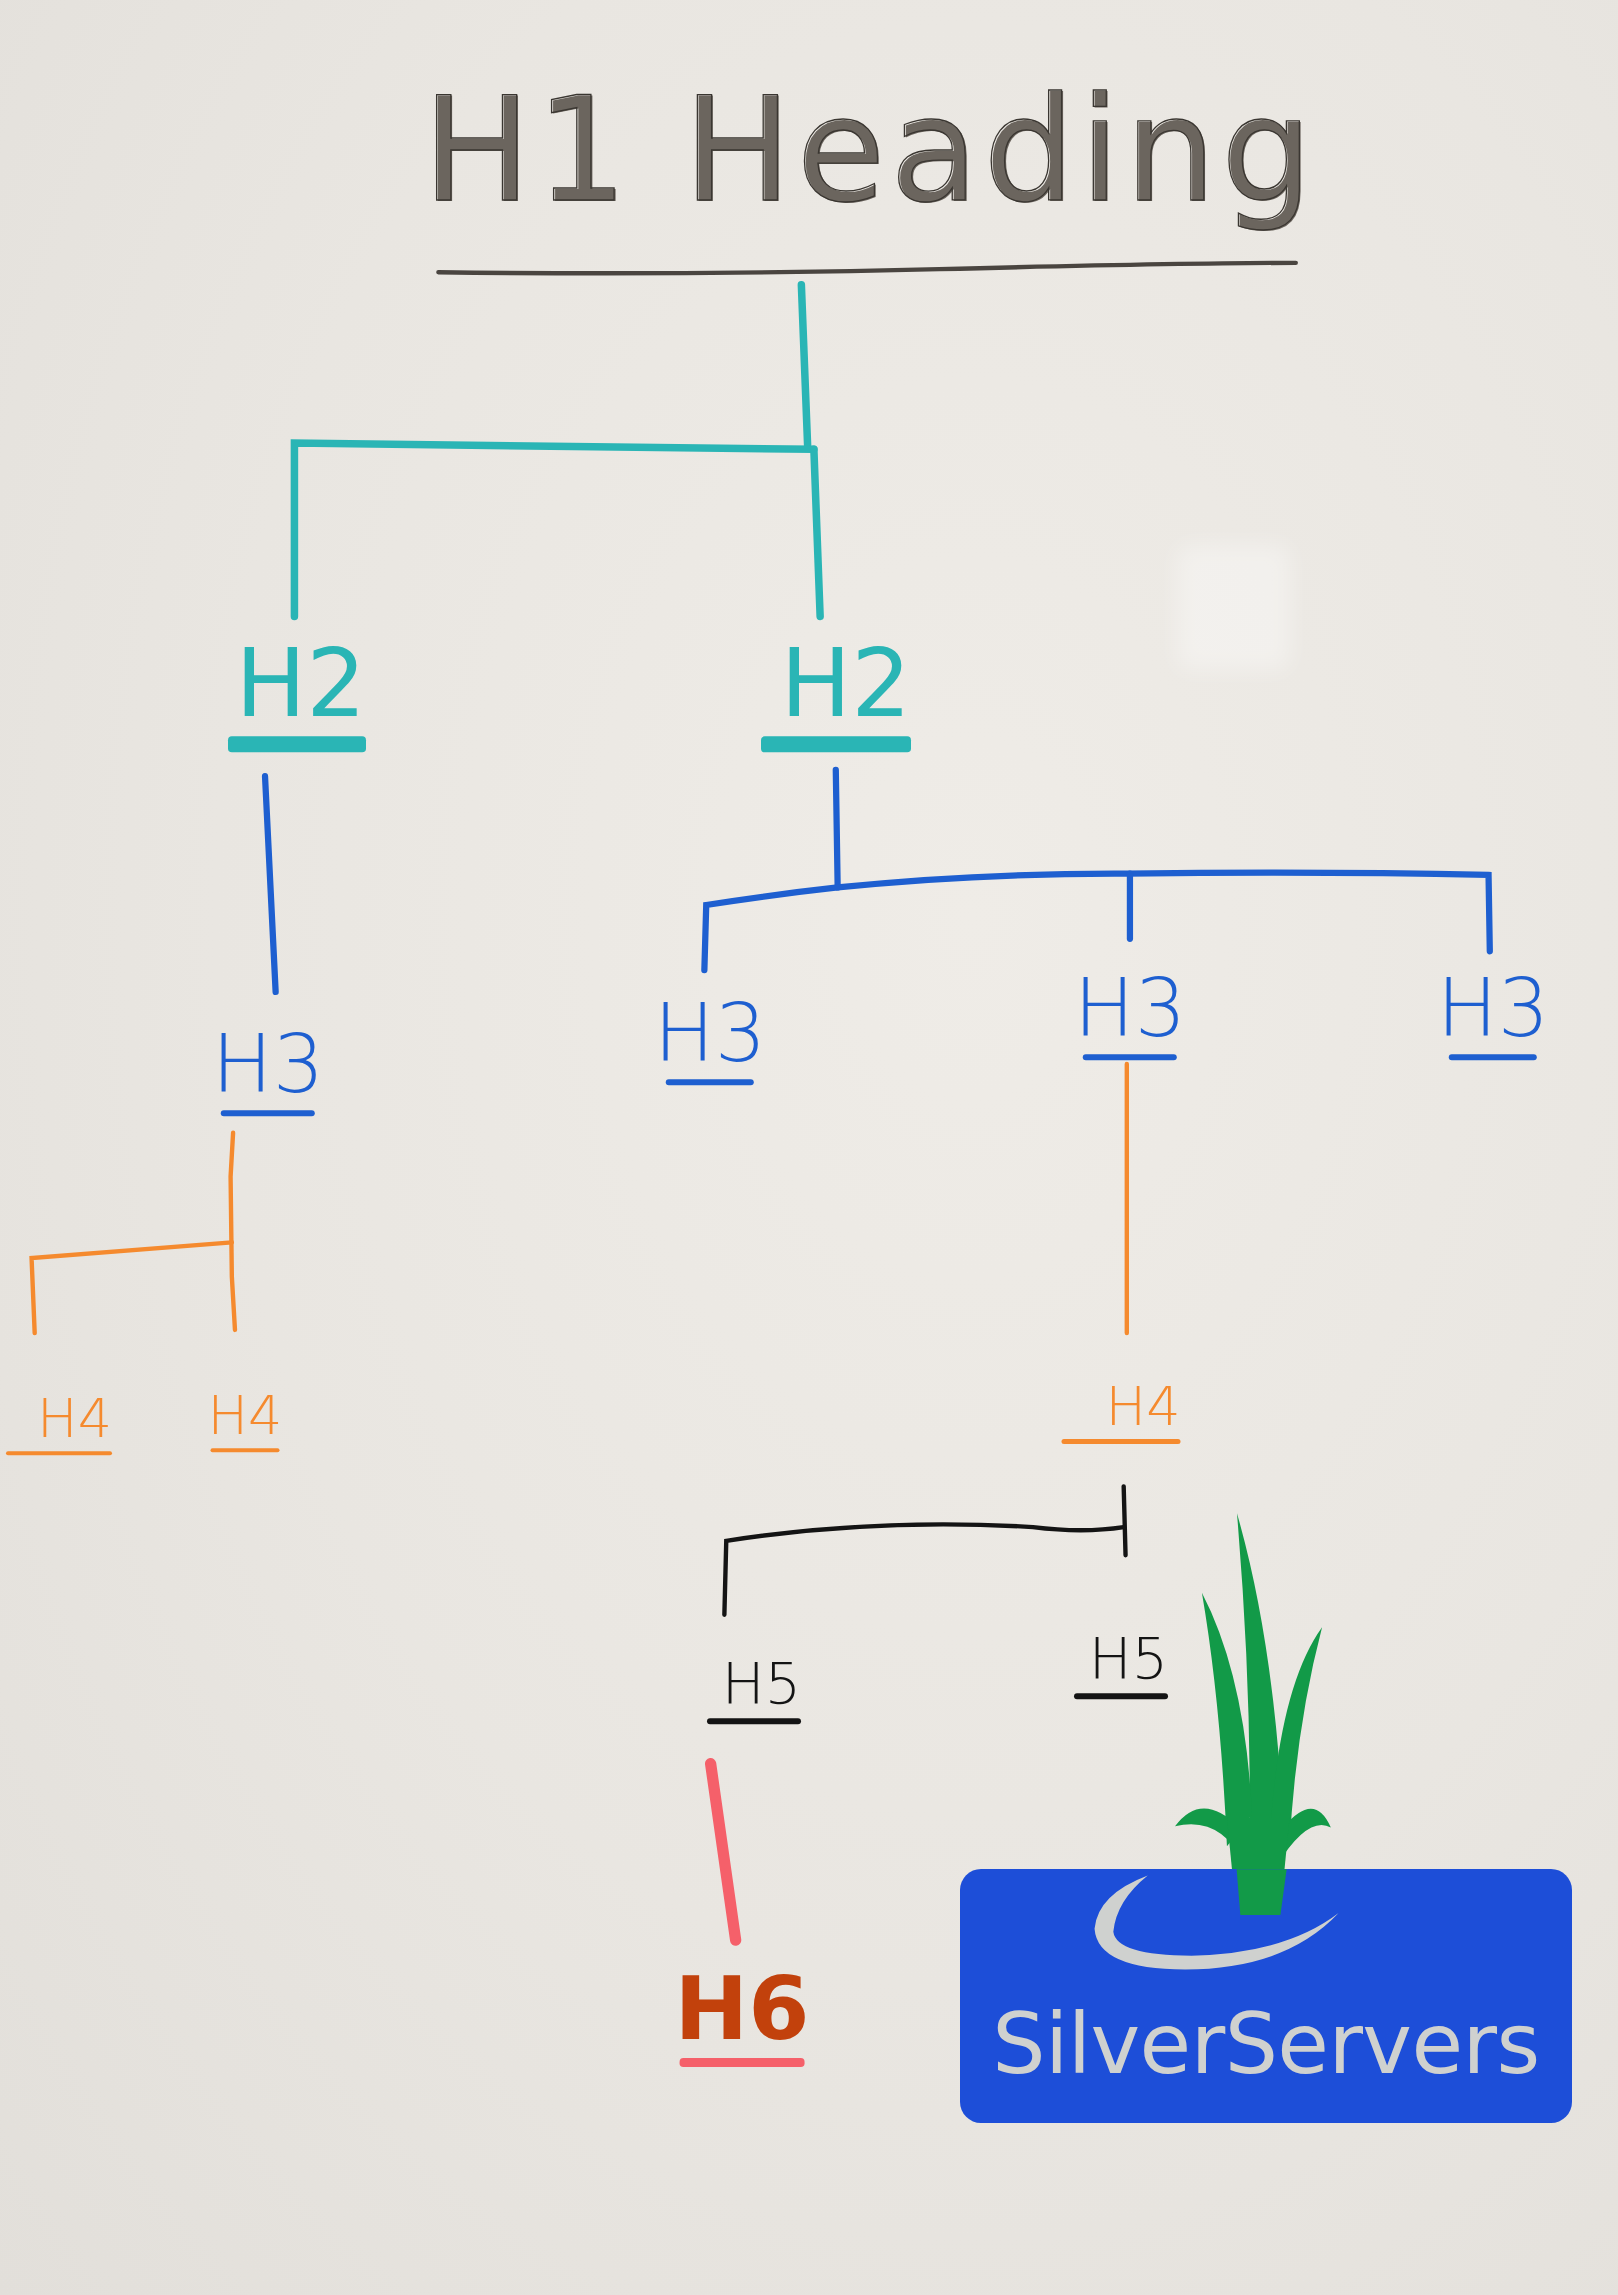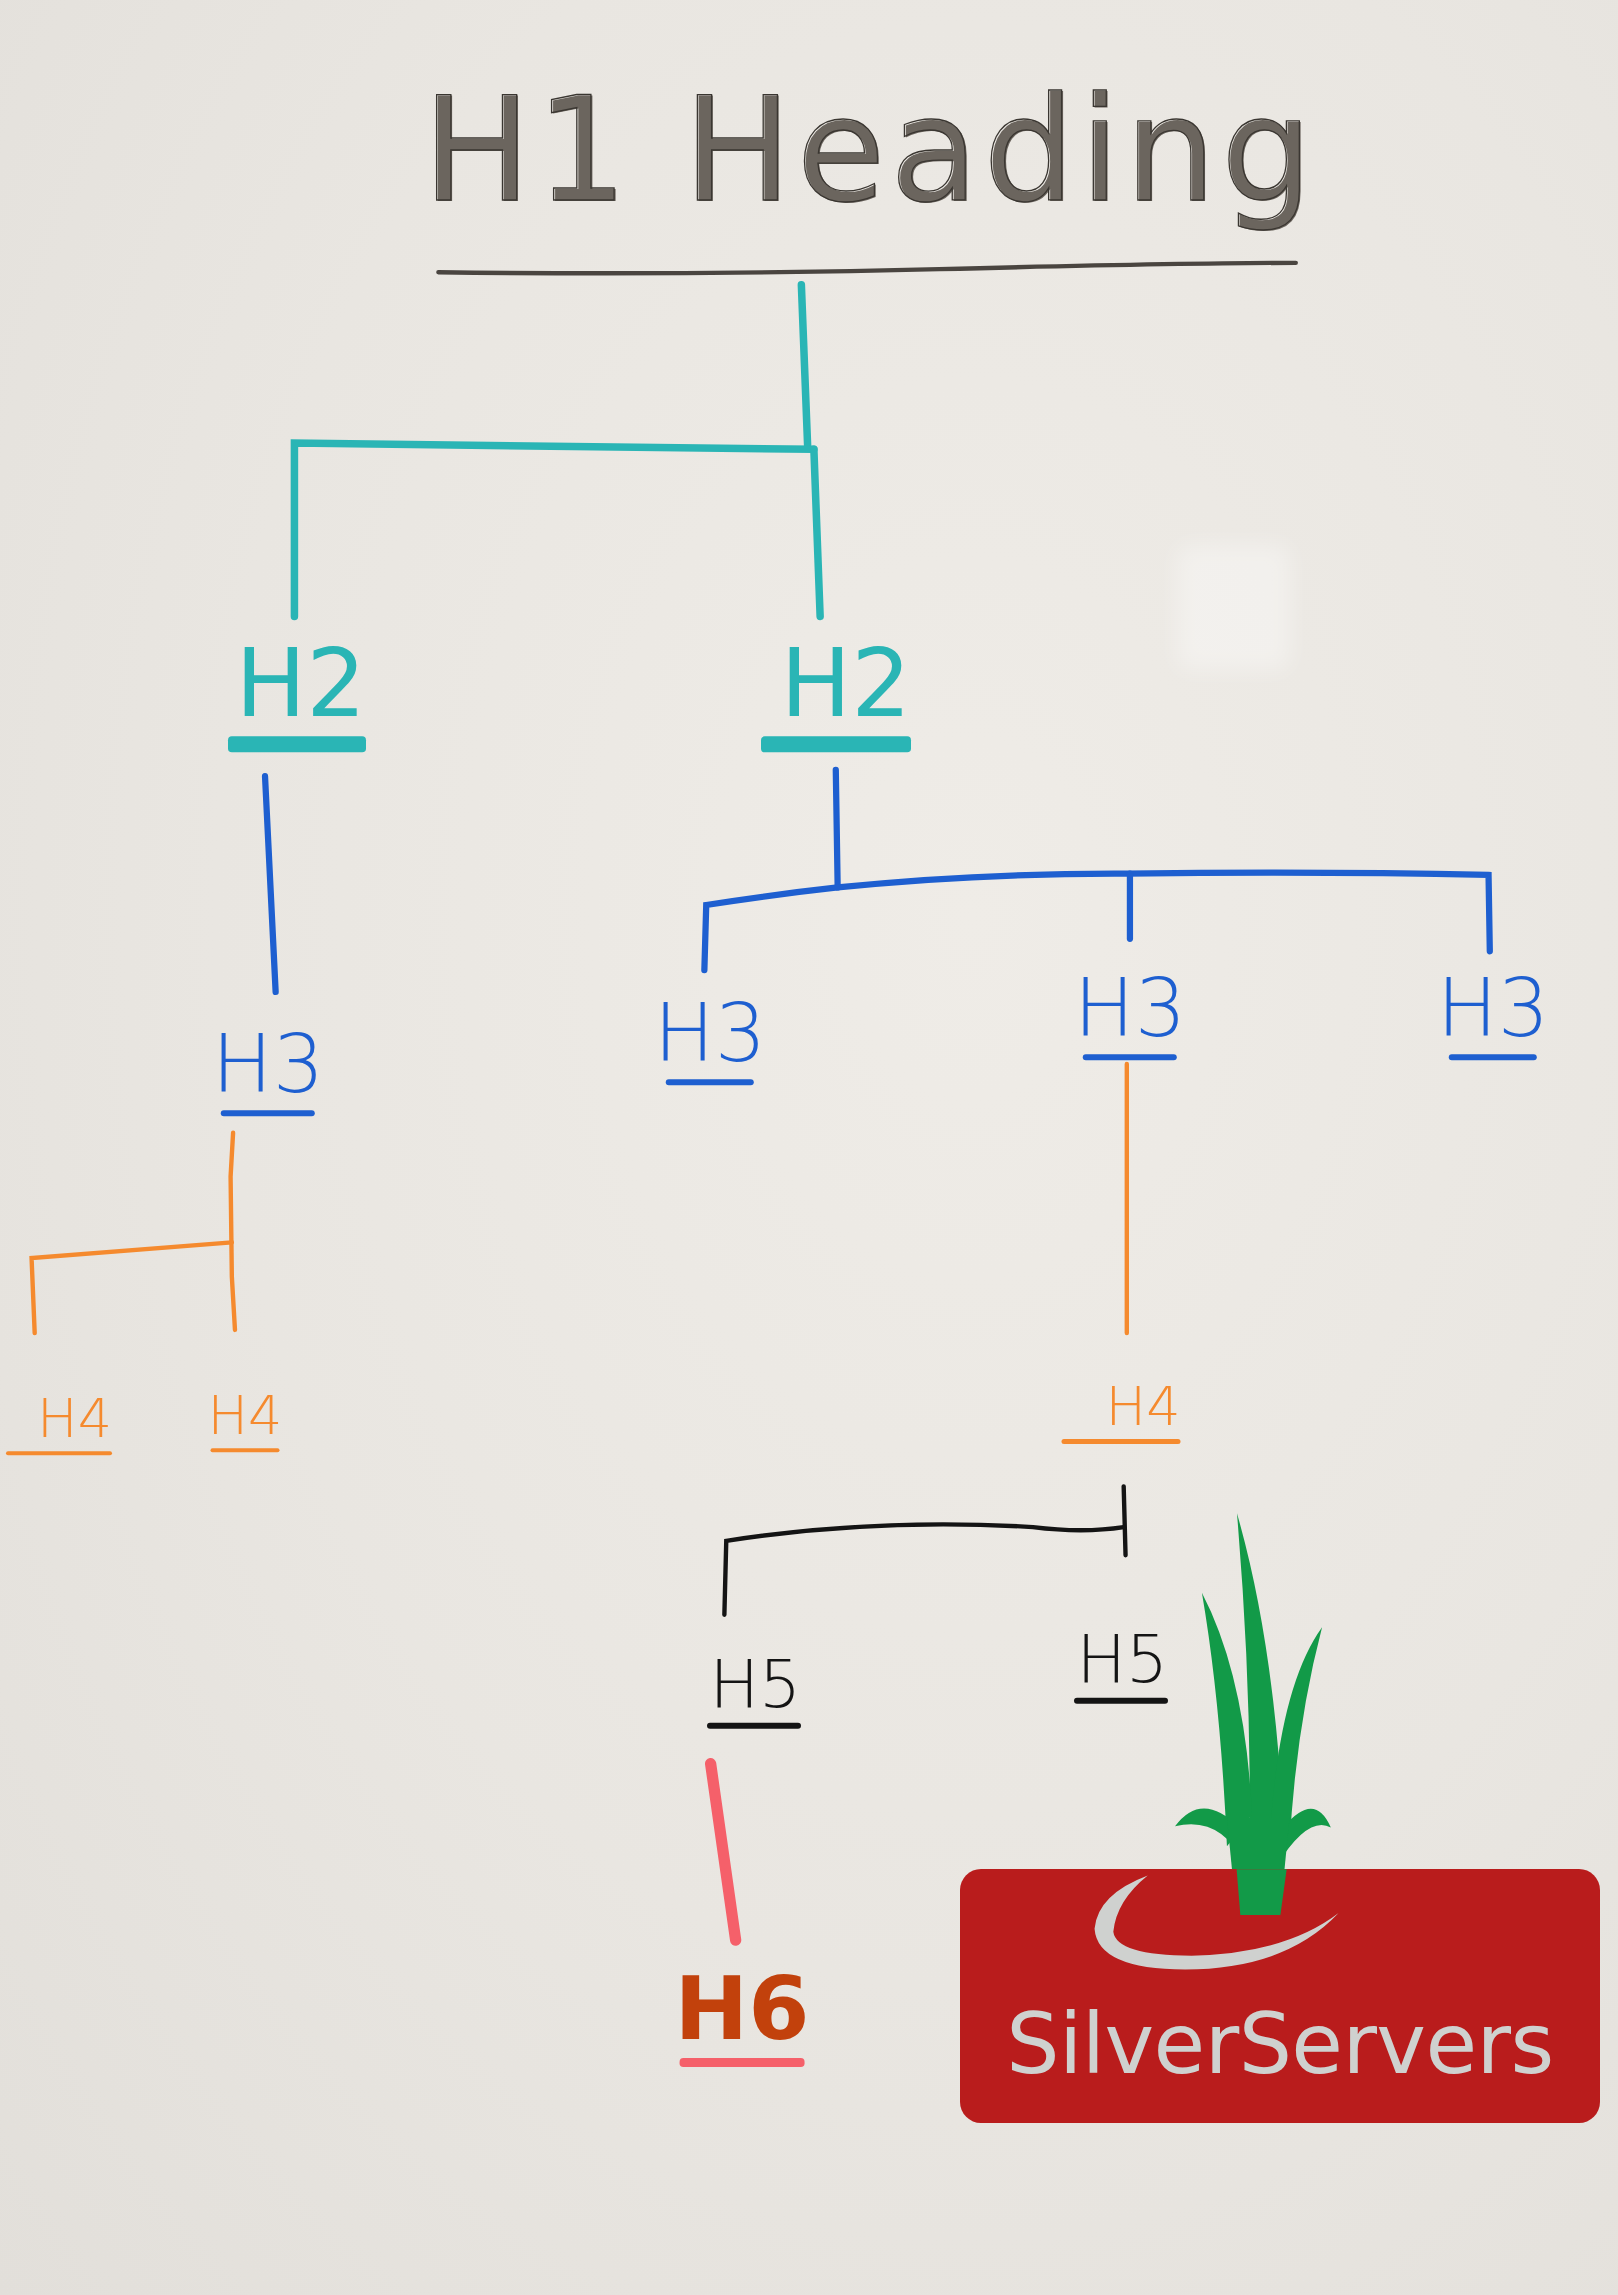--- a/index.html
+++ b/index.html
@@ -18,21 +18,21 @@
     font-family: "DejaVu Sans", sans-serif; line-height: 1; white-space: nowrap;
     text-align: right;
   }
   .label .txt { display: block; font-weight: 300; }
   .label .ul { display: block; margin: 5px auto 0; border-radius: 3.8px; }
   .h1 .txt { font-size: 144px; color: #2c2925; font-weight: normal; letter-spacing: 5px;
              text-shadow: 1.3px 1.3px 0 #6b655e; -webkit-text-stroke: 1.3px #3a3631; color: transparent; }
   .h2 .txt { font-size: 94px; font-weight: normal; }
   .h3 .txt { font-size: 81px; }
   .h4 .txt { font-size: 54px; }
-  .h5 .txt { font-size: 66px; }
+  .h5 .txt { font-size: 57px; }
   .h6 .txt { font-size: 88px; font-weight: bold; }
   .logo-box {
     position: absolute; left: 960px; top: 1869px; width: 612px; height: 254px;
     border-radius: 21px; overflow: hidden;
   }
   .logo-text {
     position: absolute; left: 0; right: 0; bottom: 30px; text-align: center;
     font-family: "DejaVu Sans", sans-serif; font-size: 84px; letter-spacing: -0.6px;
   }
   svg.logo-art { position: absolute; left: 0; top: 0; }
@@ -142,21 +142,21 @@
     <path d="M2112 2600 Q2040 2700 2028 2950 L2060 2950 Q2070 2760 2112 2600 Z"></path>
 
     <path d="M1877 2918 Q1920 2860 1980 2920 L1990 2980 Q1950 2900 1877 2918 Z"></path>
 
     <path d="M2126 2920 Q2100 2860 2050 2920 L2040 2980 Q2090 2900 2126 2920 Z"></path>
 
     <path d="M1960 2905 L2060 2905 L2045 3058 L1975 3058 Z"></path>
   </g>
 </svg>
 
-<div class="logo-box" style="background:#b91c1c;padding-left:28px;">
+<div class="logo-box" style="background:#1d4ed8;">
   <svg class="logo-art" width="612" height="254" viewBox="0 0 978 405">
     <path d="M300 10 Q220 40 215 95 Q220 160 360 160 Q520 160 605 70 Q520 135 370 138 Q250 138 245 100 Q250 50 300 10 Z" fill="#cfd1cf"></path>
 
     <path d="M442 0 L522 0 L512 73 L448 73 Z" fill="#129a48"></path>
   </svg>
   <div class="logo-text" style="color:#cfd1cf;">SilverServers</div>
 </div>
 
 
 </body></html>

